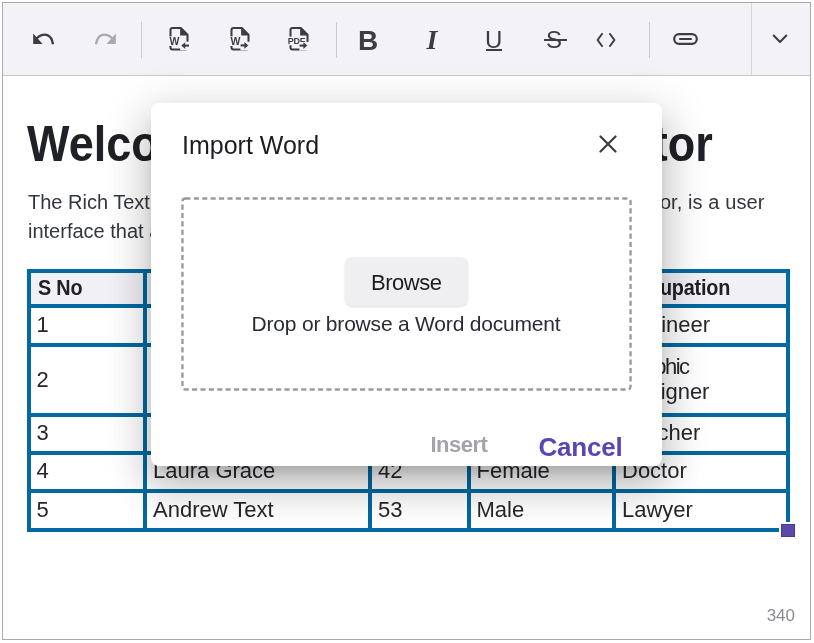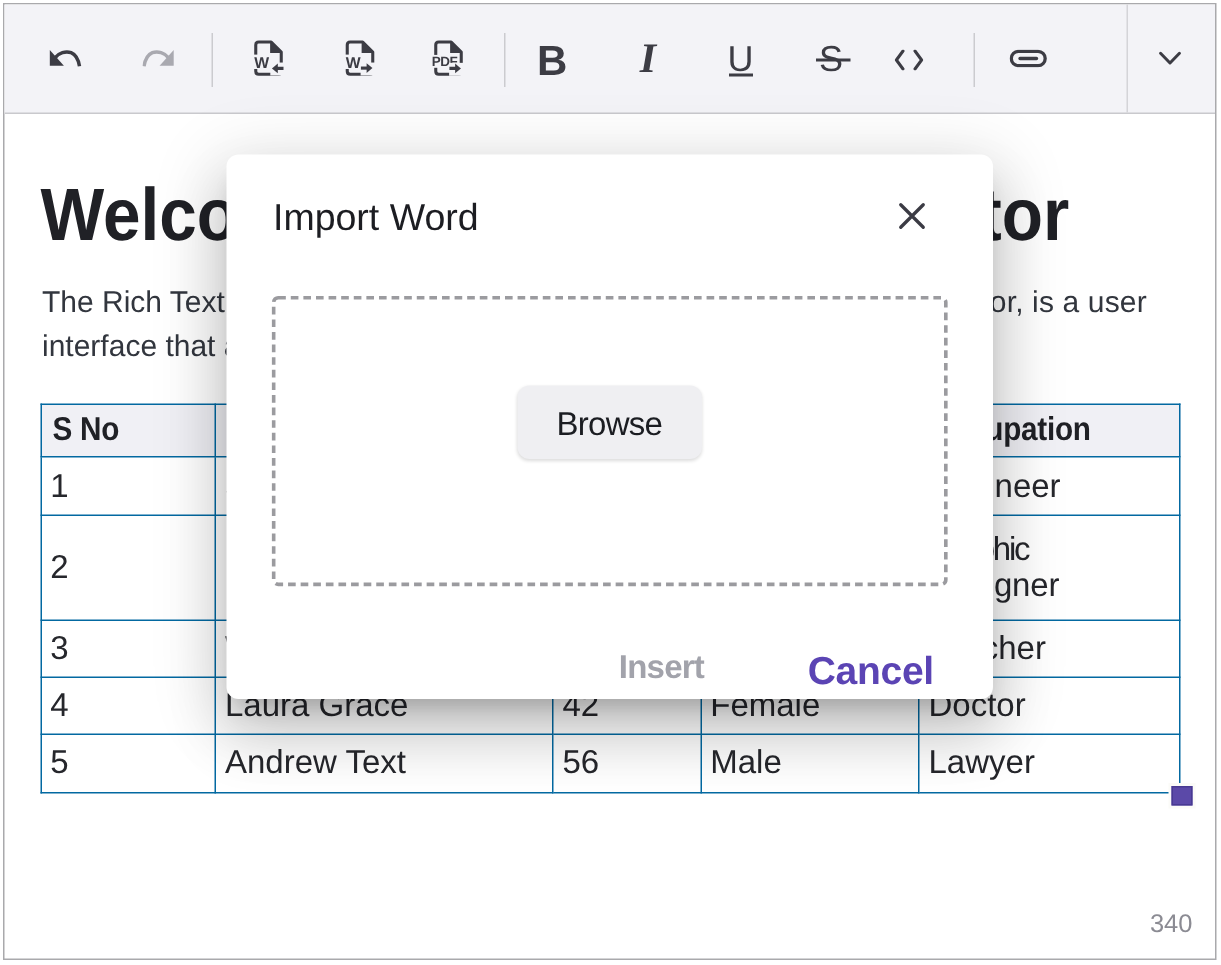--- a/index.html
+++ b/index.html
@@ -11,33 +11,33 @@
   .sep  { position:absolute; top:19px; width:1px; height:36px; background:#cbcbcf; }
   .sepf { position:absolute; top:0; width:1px; height:71.5px; background:#d4d4d8; }
   .tbtxt { position:absolute; color:#3c3c44; }
 
   
   #h1 { position:absolute; left:24px; top:112px; font-weight:bold; font-size:49.5px; color:#202126; letter-spacing:0; transform:scaleX(0.909); transform-origin:0 0; white-space:nowrap; }
   .pline { position:absolute; left:25px; font-size:20px; color:#32363e; white-space:nowrap; }
 
   
   #tbl { position:absolute; left:23.5px; top:266px; border-collapse:collapse; table-layout:fixed; }
-  #tbl td, #tbl th { border:1px solid #0369a1; font-size:22px; color:#26272c; line-height:24.5px; padding:0 8px 0 6px; text-align:left; vertical-align:middle; font-weight:normal; }
+  #tbl td, #tbl th { border:4px solid #0369a1; font-size:22px; color:#26272c; line-height:24.5px; padding:0 8px 0 6px; text-align:left; vertical-align:middle; font-weight:normal; }
   #tbl th { font-size:20px; font-weight:bold; letter-spacing:-0.2px; background:#f0f0f5; color:#202126; padding-left:7px; }
   #handle { position:absolute; left:778px; top:520.5px; width:13.5px; height:13.5px; background:#5b49a8; border:1.5px solid #483a92; box-shadow:0 0 0 2px #fbfbf8; }
   #count { position:absolute; right:15px; top:603px; font-size:17px; color:#8b8b93; }
 
   
   #dlg { position:absolute; left:150.5px; top:103px; width:511px; height:363px; background:#fff; border-radius:8px;
          box-shadow:0 11px 15px -7px rgba(0,0,0,.2), 0 24px 38px 3px rgba(0,0,0,.14), 0 9px 46px 8px rgba(0,0,0,.12); }
   #dlgtitle { position:absolute; left:31.5px; top:27.5px; font-size:25px; color:#1c1d22; }
   #browse { position:absolute; left:194.5px; top:154px; width:122.5px; height:49px; background:#efeff2; border-radius:8px;
             font-weight:normal; font-size:22px; letter-spacing:-0.5px; color:#1b1d22; text-align:center; line-height:51px; box-shadow:0 1px 2.5px rgba(0,0,0,.14); }
   #droptext { position:absolute; left:0; top:209px; width:100%; text-align:center; font-size:21px; letter-spacing:-0.2px; color:#282c33; }
-  #insert { position:absolute; left:262px; top:328.5px; font-weight:bold; font-size:22px; letter-spacing:-0.5px; color:#a2a3ab; }
+  #insert { position:absolute; left:280px; top:328.5px; font-weight:bold; font-size:22px; letter-spacing:-0.5px; color:#a2a3ab; }
   #cancel { position:absolute; left:388px; top:328.5px; font-weight:bold; font-size:26px; letter-spacing:-0.2px; color:#5b44b4; }
 </style>
 </head>
 <body>
 <div id="rte">
   <div id="toolbar">
 
     <svg class="abs" style="left:27.2px;top:25.5px" width="25" height="19" viewBox="0 0 25 19">
       <path d="M6.6 9.6 C9.2 6.2 13.8 4.8 17.4 6.1 C20.4 7.3 22.2 10.2 23.0 15.2" fill="none" stroke="#3c3c44" stroke-width="2.3" stroke-linecap="butt"></path>
       <path d="M3.2 4.4 L3.2 14.9 L12.6 14.9 Z" fill="#3c3c44"></path>
@@ -146,34 +146,35 @@
     <tr style="height:38px">
           <td>4</td>
           <td>Laura Grace</td>
           <td>42</td>
           <td>Female</td>
           <td>Doctor</td>
         </tr>
     <tr style="height:39px">
           <td>5</td>
           <td>Andrew Text</td>
-          <td>56</td>
+          <td>53</td>
           <td>Male</td>
           <td>Lawyer</td>
         </tr>
   </tbody>
     </table>
   <div id="handle"></div>
   <div id="count">340</div>
 </div>
 
 <div id="dlg">
   <div id="dlgtitle">Import Word</div>
   <svg class="abs" style="left:448.5px;top:32px;position:absolute" width="18" height="18" viewBox="0 0 18 18">
     <path d="M1.5 1.5 L16.5 16.5 M16.5 1.5 L1.5 16.5" stroke="#3b3b44" stroke-width="2.2" stroke-linecap="round"></path>
   </svg>
   <svg id="dashed2" style="position:absolute;left:29.3px;top:92.8px" width="453" height="196" viewBox="0 0 453 196">
     <rect x="2.45" y="2.45" width="448.1" height="191.1" rx="3" fill="none" stroke="#9b9b9f" stroke-width="2.4" stroke-dasharray="5.1 3.3"></rect>
   </svg>
   <div id="browse">Browse</div>
+  <div id="droptext">Drop or browse a Word document</div>
   <div id="insert">Insert</div>
   <div id="cancel">Cancel</div>
 </div>
 
 </body></html>

